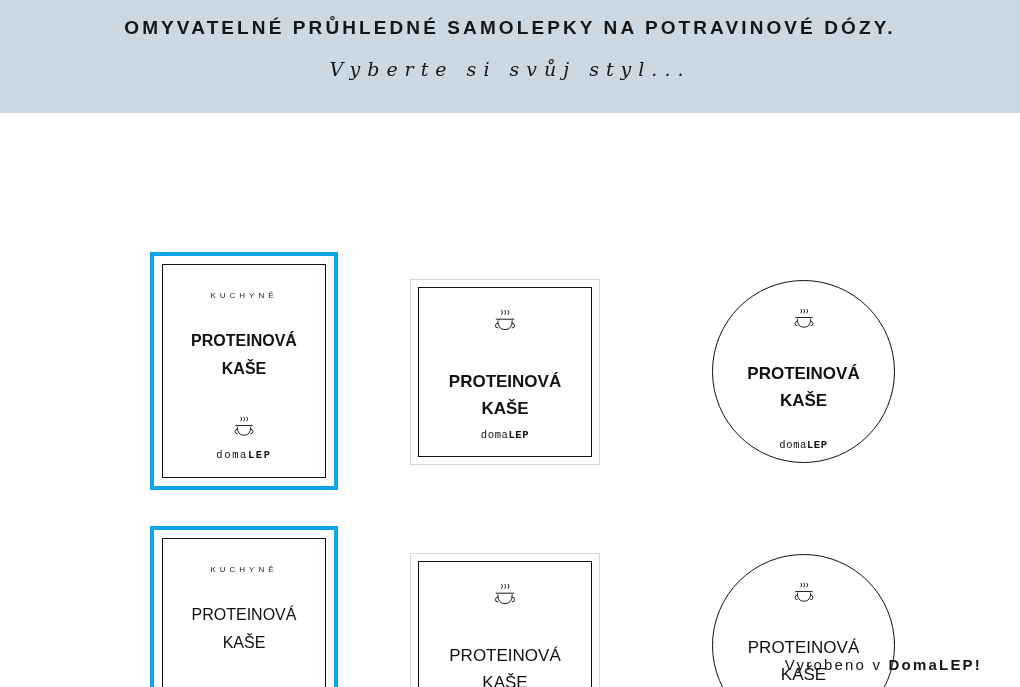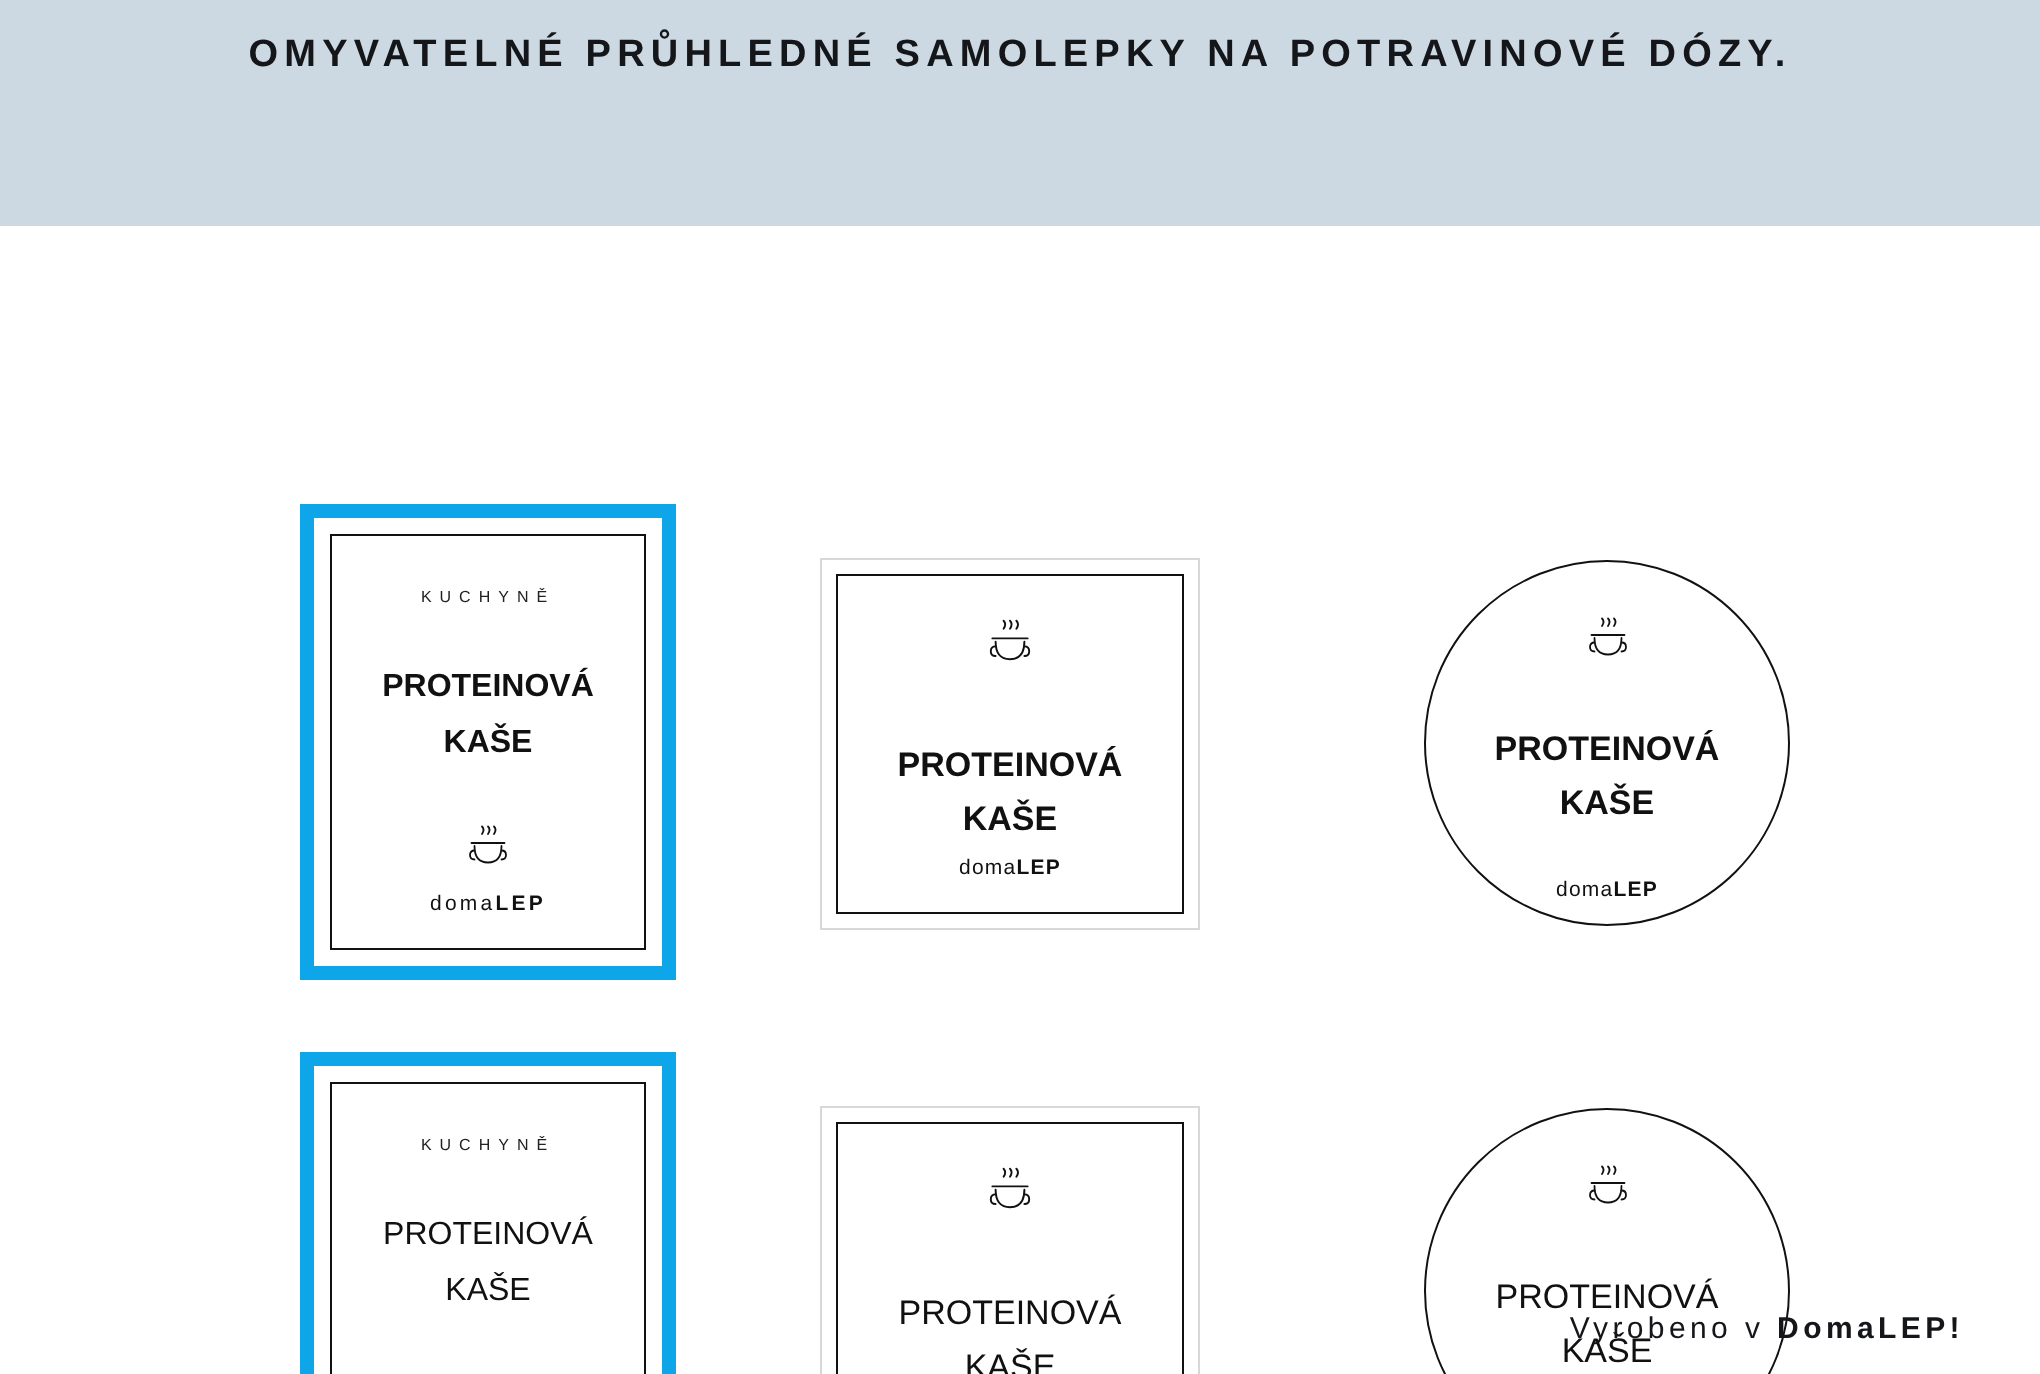--- a/index.html
+++ b/index.html
@@ -56,21 +56,21 @@
   }
 
   .card {
     position: absolute;
     box-sizing: border-box;
     background: #ffffff;
   }
 
   
   .rect-label {
-    border: 7px solid #0ea5e9;
+    border: 4px solid #0ea5e9;
     padding: 8px;
     display: flex;
   }
   .rect-inner {
     flex: 1;
     border: 1.5px solid #111111;
     display: flex;
     flex-direction: column;
     align-items: center;
     justify-content: flex-start;
@@ -135,21 +135,21 @@
     text-align: center;
     line-height: 1.6;
     font-size: 17px;
     color: #111;
   }
   .round-title.bold { font-weight: bold; }
   .round-title.thin { font-weight: normal; }
 
   
   .brand {
-    font-family: Liberation Sans, sans-serif;
+    font-family: Liberation Mono, monospace;
     font-size: 10.5px;
     letter-spacing: 0.6px;
     color: #111;
     white-space: nowrap;
   }
   .brand .b { font-weight: bold; }
   .brand.spaced { letter-spacing: 1.6px; }
 
   
   .pot-icon { display: block; }
@@ -173,20 +173,21 @@
     flex-direction: column;
     align-items: center;
   }
   .push-bottom { margin-top: auto; }
 </style>
 </head>
 <body>
 
 <div class="header">
   <div class="header-title">OMYVATELNÉ PRŮHLEDNÉ SAMOLEPKY NA POTRAVINOVÉ DÓZY.</div>
+  <div class="header-sub">Vyberte si svůj styl...</div>
 </div>
 
 <div class="gallery">
 
   <div class="card rect-label" style="left:150px; top:139px; width:188px; height:238px;">
     <div class="rect-inner">
       <div class="kuchyne">KUCHYNĚ</div>
       <div class="rect-title bold">
         <div>PROTEINOVÁ</div>
         <div>KAŠE</div>

